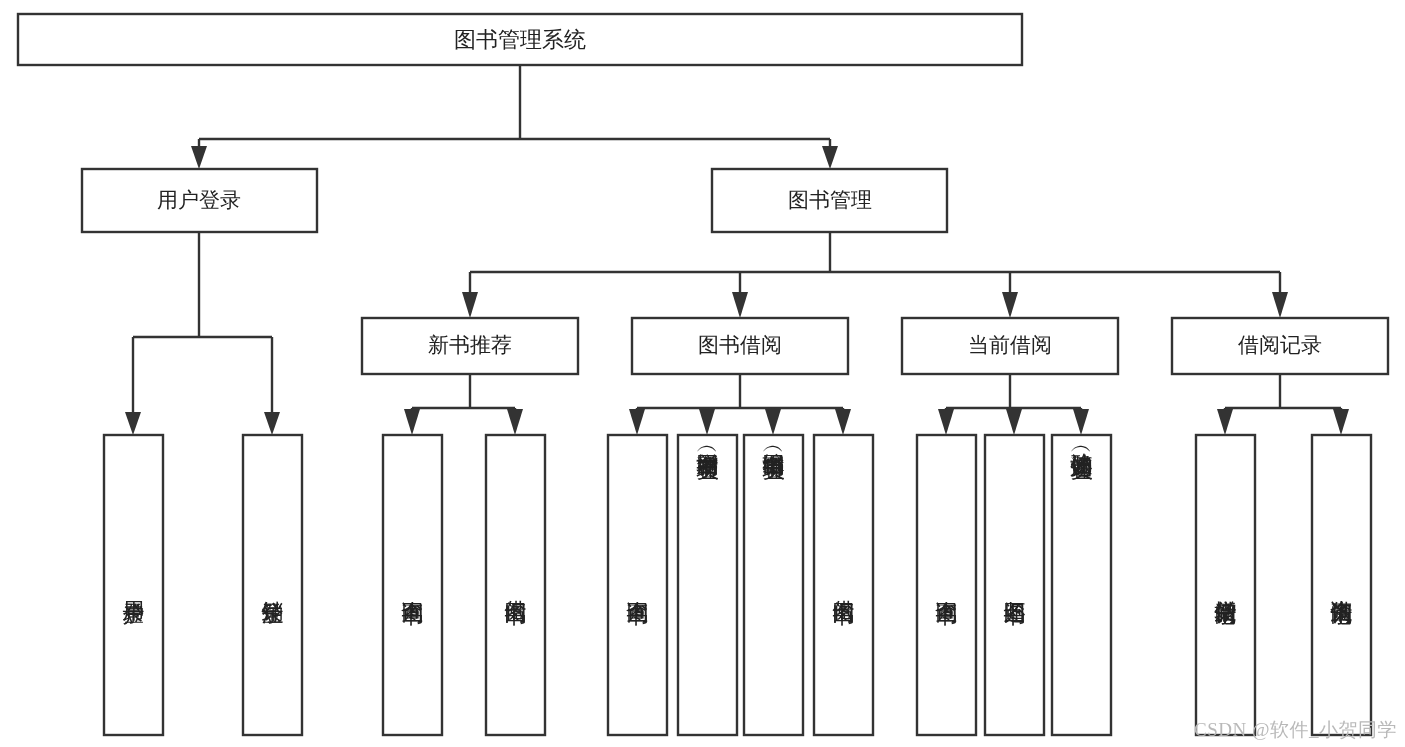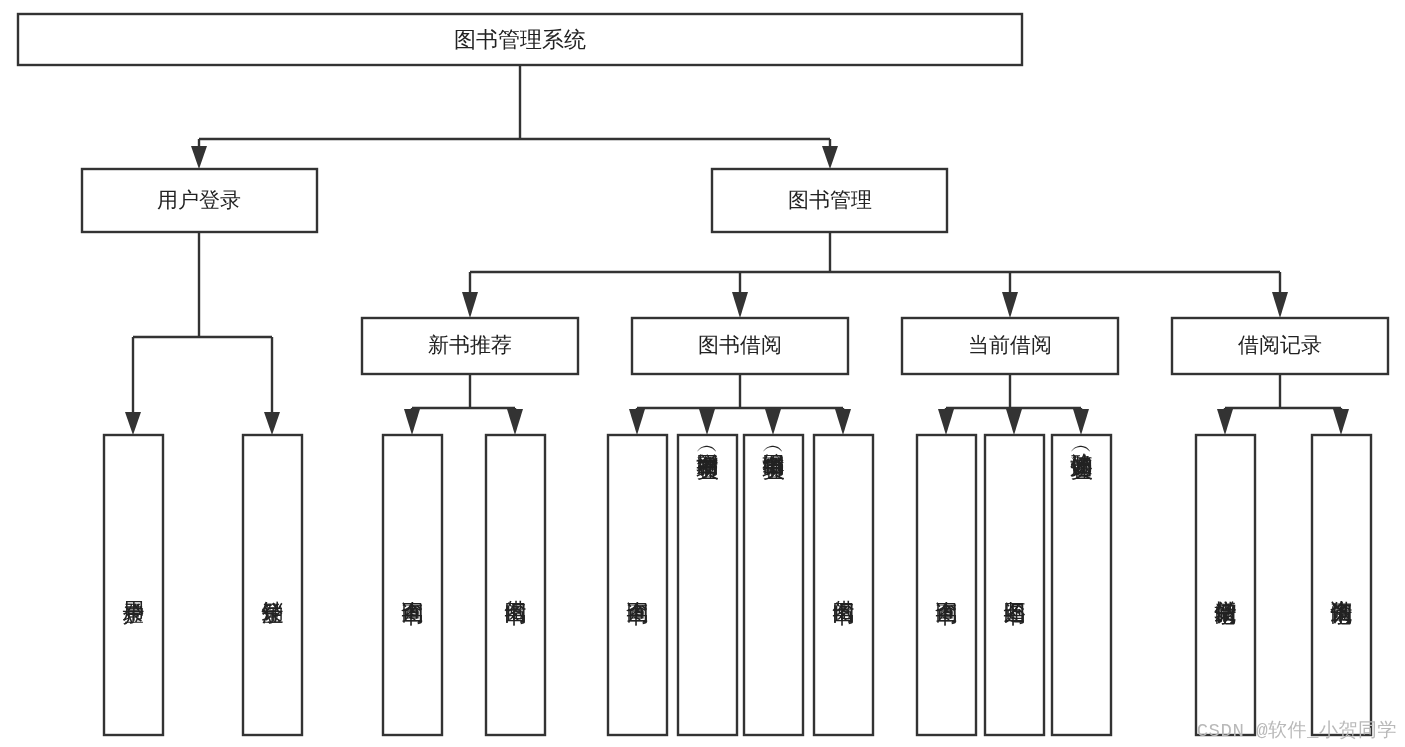--- a/index.html
+++ b/index.html
@@ -57,21 +57,21 @@
     white-space: nowrap;
     font-family: "Liberation Sans", "DejaVu Sans", sans-serif;
     font-size: 22px;
     color: #222222;
     letter-spacing: 1px;
   }
   .watermark {
     position: absolute;
     right: 8px;
     bottom: 4px;
-    font-family: Liberation Mono, monospace;
+    font-family: Liberation Serif, serif;
     font-size: 19px;
     color: #b9b9b9;
     white-space: nowrap;
     letter-spacing: 0.5px;
     text-align: right;
   }
 </style>
 </head>
 <body>
 

